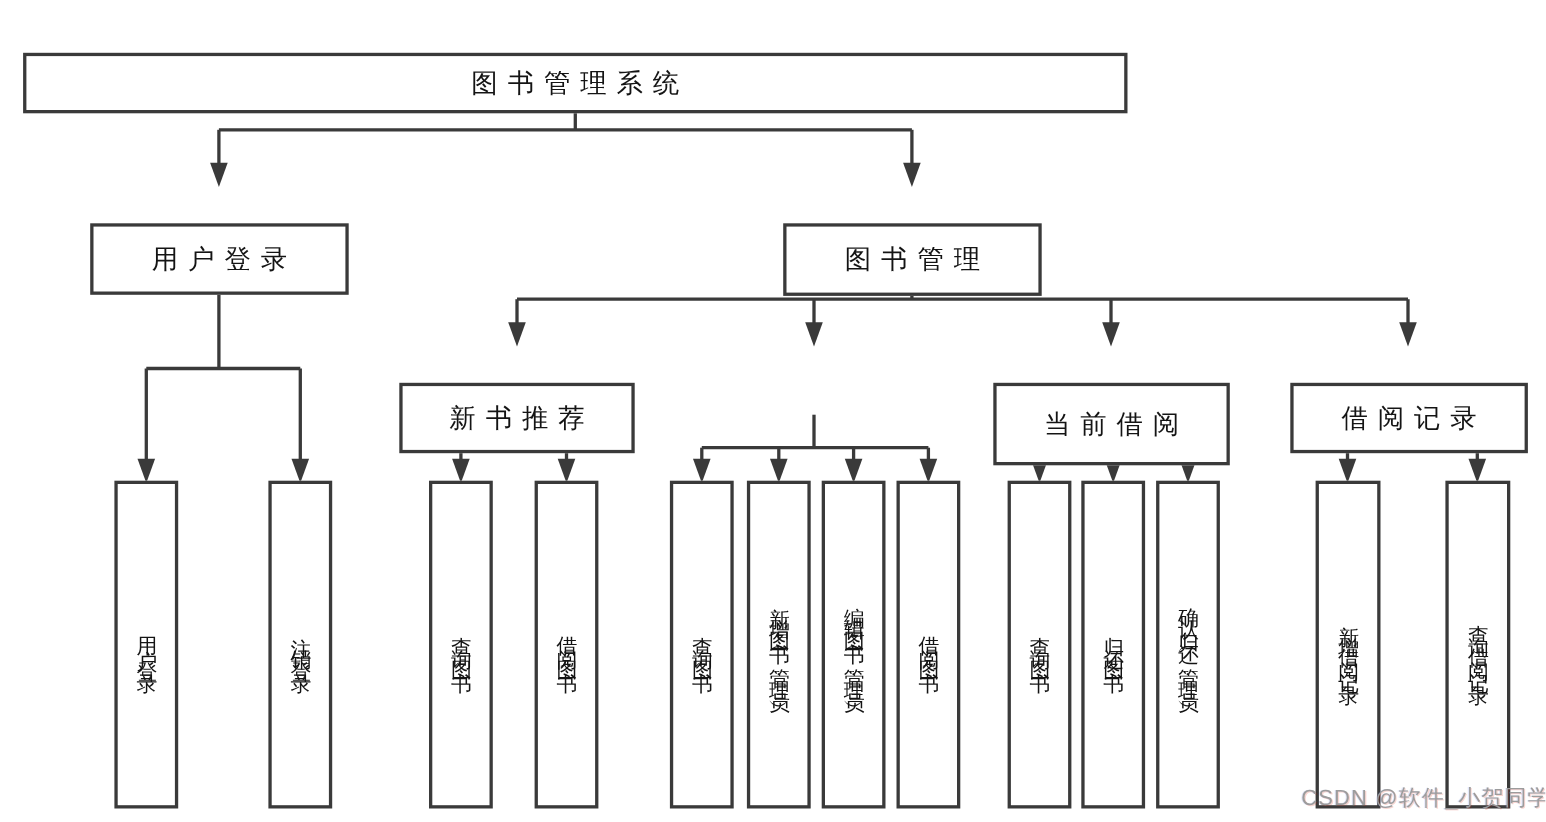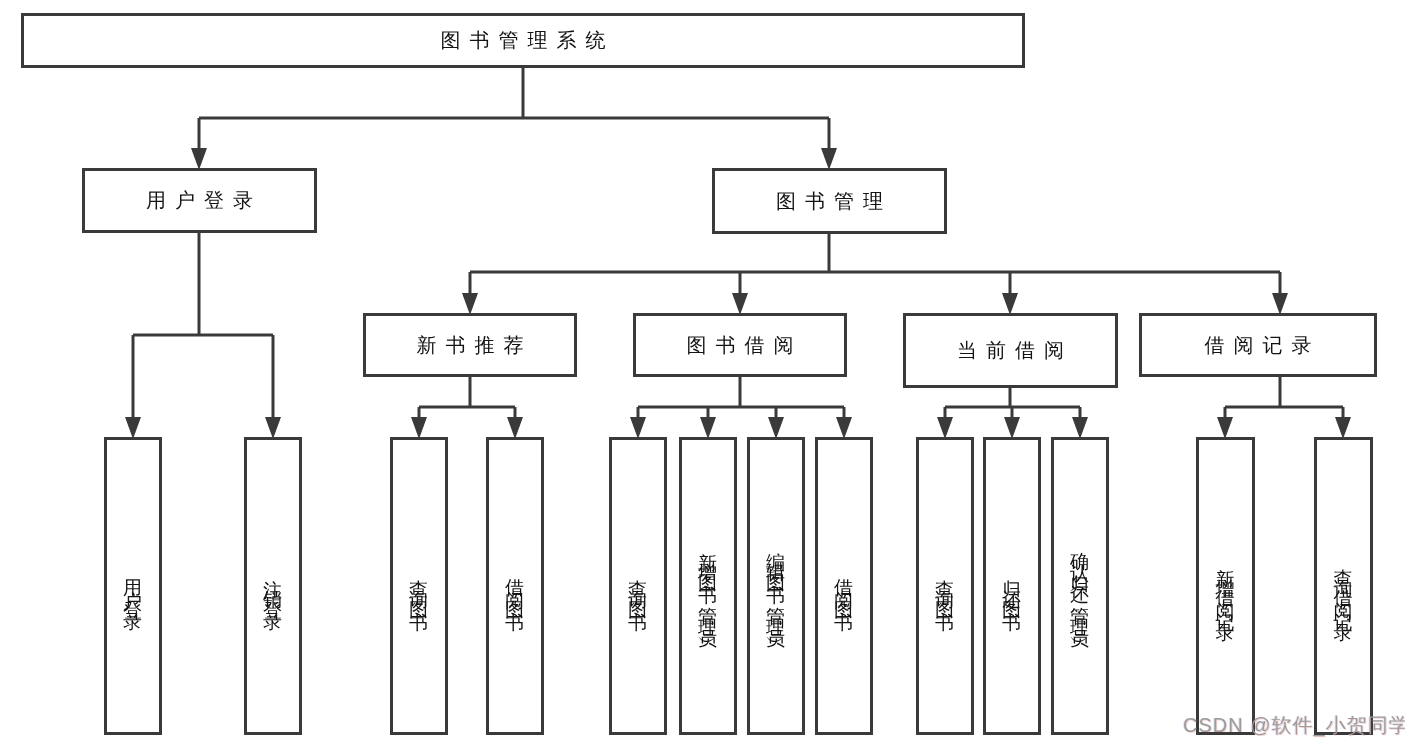--- a/index.html
+++ b/index.html
@@ -19,21 +19,21 @@
   .cline{stroke:var(--line);stroke-width:3;fill:none;}
   .ahead{fill:var(--line);stroke:none;}
   .box{
     position:absolute;
     box-sizing:border-box;
     background:#ffffff;
     border:3px solid var(--line);
     display:flex;align-items:center;justify-content:center;
     color:var(--text);
   }
-  .hbox{font-size:20px;letter-spacing:9px;text-indent:9px;white-space:nowrap;}
+  .hbox{font-size:24px;letter-spacing:9px;text-indent:9px;white-space:nowrap;margin-top:35px;}
   .vbox{font-size:19px;}
   .vtext{
     writing-mode:vertical-rl;
     text-orientation:mixed;
     letter-spacing:11px;
     line-height:1;
     white-space:nowrap;
   }
   .watermark{
     position:absolute;
@@ -112,27 +112,24 @@
   <div class="box hbox" style="left:82px;top:168px;width:235px;height:65px">
     <span>用户登录</span>
   </div>
   <div class="box hbox" style="left:363px;top:313px;width:214px;height:64px">
     <span>新书推荐</span>
   </div>
 
   <div class="box hbox" style="left:712px;top:168px;width:235px;height:66px">
     <span>图书管理</span>
   </div>
-  <div class="box hbox" style="left:633px;top:313px;width:214px;height:64px">
-    <span>图书借阅</span>
-  </div>
   <div class="box hbox" style="left:903px;top:313px;width:215px;height:75px">
     <span>当前借阅</span>
   </div>
-  <div class="box hbox" style="left:1139px;top:313px;width:238px;height:64px">
+  <div class="box hbox" style="left:1173px;top:313px;width:216px;height:64px">
     <span>借阅记录</span>
   </div>
 
   <div class="box vbox" style="left:104px;top:437px;width:58px;height:298px">
     <span class="vtext">用户登录</span>
   </div>
   <div class="box vbox" style="left:244px;top:437px;width:58px;height:298px">
     <span class="vtext">注销登录</span>
   </div>
 

